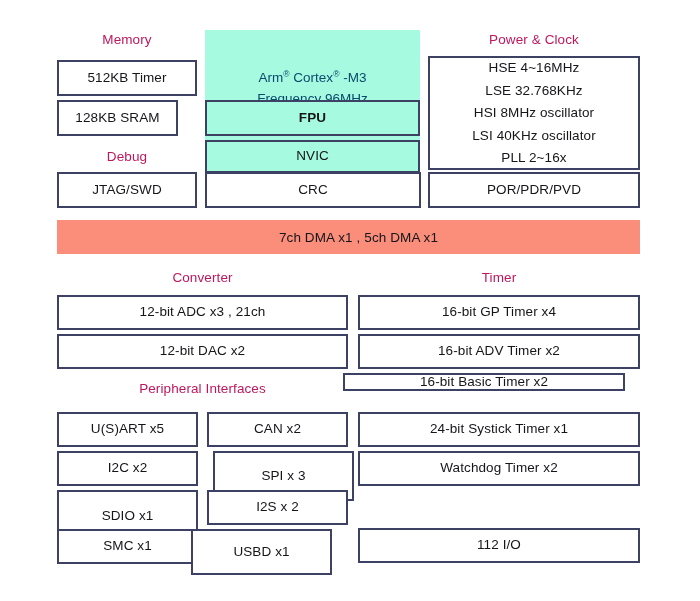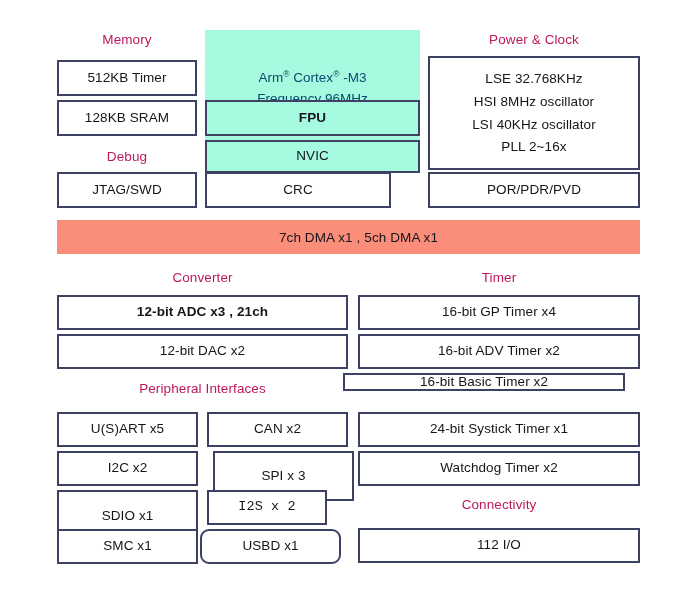--- a/index.html
+++ b/index.html
@@ -95,77 +95,77 @@
 </style>
 </head>
 <body>
 
 <div id="diagram">
 
   <div class="abs caption" style="left:57px; top:28px; width:140px; height:22px;">Memory</div>
 
   <div class="abs box" style="left:57px; top:60px; width:140px; height:36px;">512KB Timer</div>
 
-  <div class="abs box" style="left:57px; top:100px; width:140px; height:36px;">128KB SRAM</div>
+  <div class="abs box" style="left:57px; top:100px; width:121px; height:36px;">128KB SRAM</div>
 
   <div class="abs caption" style="left:57px; top:144px; width:140px; height:24px;">Debug</div>
 
   <div class="abs box" style="left:57px; top:172px; width:140px; height:36px;">JTAG/SWD</div>
 
   <div class="abs cpu-panel" style="left:205px; top:30px; width:215px; height:143px;">
     <div class="cpu-title">
       <div>
         <span>Arm</span><sup>®</sup><span> Cortex</span><sup>®</sup><span> -M3</span>
       </div>
       <div>Frequency 96MHz</div>
     </div>
   </div>
 
   <div class="abs box teal" style="left:205px; top:100px; width:215px; height:36px;font-weight:bold;">FPU</div>
 
   <div class="abs box teal" style="left:205px; top:140px; width:215px; height:33px;">NVIC</div>
 
-  <div class="abs box" style="left:205px; top:172px; width:186px; height:36px;">CRC</div>
+  <div class="abs box" style="left:205px; top:172px; width:216px; height:36px;">CRC</div>
 
   <div class="abs caption" style="left:428px; top:28px; width:212px; height:22px;">Power &amp; Clock</div>
 
   <div class="abs box clock-list" style="left:428px; top:56px; width:212px; height:114px;">
+    <div>HSE 4~16MHz</div>
     <div>LSE 32.768KHz</div>
     <div>HSI 8MHz oscillator</div>
     <div>LSI 40KHz oscillator</div>
     <div>PLL 2~16x</div>
   </div>
 
   <div class="abs box" style="left:428px; top:172px; width:212px; height:36px;">POR/PDR/PVD</div>
 
   <div class="abs dma-bar" style="left:57px; top:220px; width:583px; height:34px;padding-left:20px;">7ch DMA  x1 , 5ch DMA x1</div>
 
   <div class="abs caption" style="left:57px; top:266px; width:291px; height:22px;">Converter</div>
 
-  <div class="abs box" style="left:57px; top:295px; width:291px; height:35px;font-weight:bold;">12-bit ADC x3 , 21ch</div>
+  <div class="abs box" style="left:57px; top:295px; width:291px; height:35px;">12-bit ADC x3 , 21ch</div>
 
   <div class="abs box" style="left:57px; top:334px; width:291px; height:35px;">12-bit DAC x2</div>
 
   <div class="abs caption" style="left:57px; top:376px; width:291px; height:24px;">Peripheral Interfaces</div>
 
   <div class="abs box" style="left:57px; top:412px; width:141px; height:35px;">U(S)ART x5</div>
   <div class="abs box" style="left:57px; top:451px; width:141px; height:35px;">I2C x2</div>
   <div class="abs box" style="left:57px; top:490px; width:141px; height:52px;">SDIO x1</div>
   <div class="abs box" style="left:57px; top:529px; width:141px; height:35px;">SMC x1</div>
 
   <div class="abs box" style="left:207px; top:412px; width:141px; height:35px;">CAN x2</div>
   <div class="abs box" style="left:213px; top:451px; width:141px; height:50px;">SPI x 3</div>
-  <div class="abs box" style="left:207px; top:490px; width:120px; height:35px;font-family:Liberation Mono, monospace;">I2S x 2</div>
-  <div class="abs box" style="left:200px; top:529px; width:141px; height:35px;border-radius:9px;">USBD x1</div>
+  <div class="abs box" style="left:207px; top:490px; width:141px; height:35px;">I2S x 2</div>
+  <div class="abs box" style="left:191px; top:529px; width:141px; height:46px;">USBD x1</div>
 
   <div class="abs caption" style="left:358px; top:266px; width:282px; height:22px;">Timer</div>
 
   <div class="abs box" style="left:358px; top:295px; width:282px; height:35px;">16-bit GP Timer x4</div>
   <div class="abs box" style="left:358px; top:334px; width:282px; height:35px;">16-bit  ADV Timer x2</div>
   <div class="abs box" style="left:343px; top:373px; width:282px; height:18px;">16-bit Basic Timer x2</div>
   <div class="abs box" style="left:358px; top:412px; width:282px; height:35px;">24-bit  Systick Timer x1</div>
   <div class="abs box" style="left:358px; top:451px; width:282px; height:35px;">Watchdog Timer x2</div>
 
-  <div class="abs caption" style="left:358px; top:492px; width:282px; height:24px;">Connectivity</div>
 
   <div class="abs box" style="left:358px; top:528px; width:282px; height:35px;">112 I/O</div>
 
 </div>
 
 </body></html>

